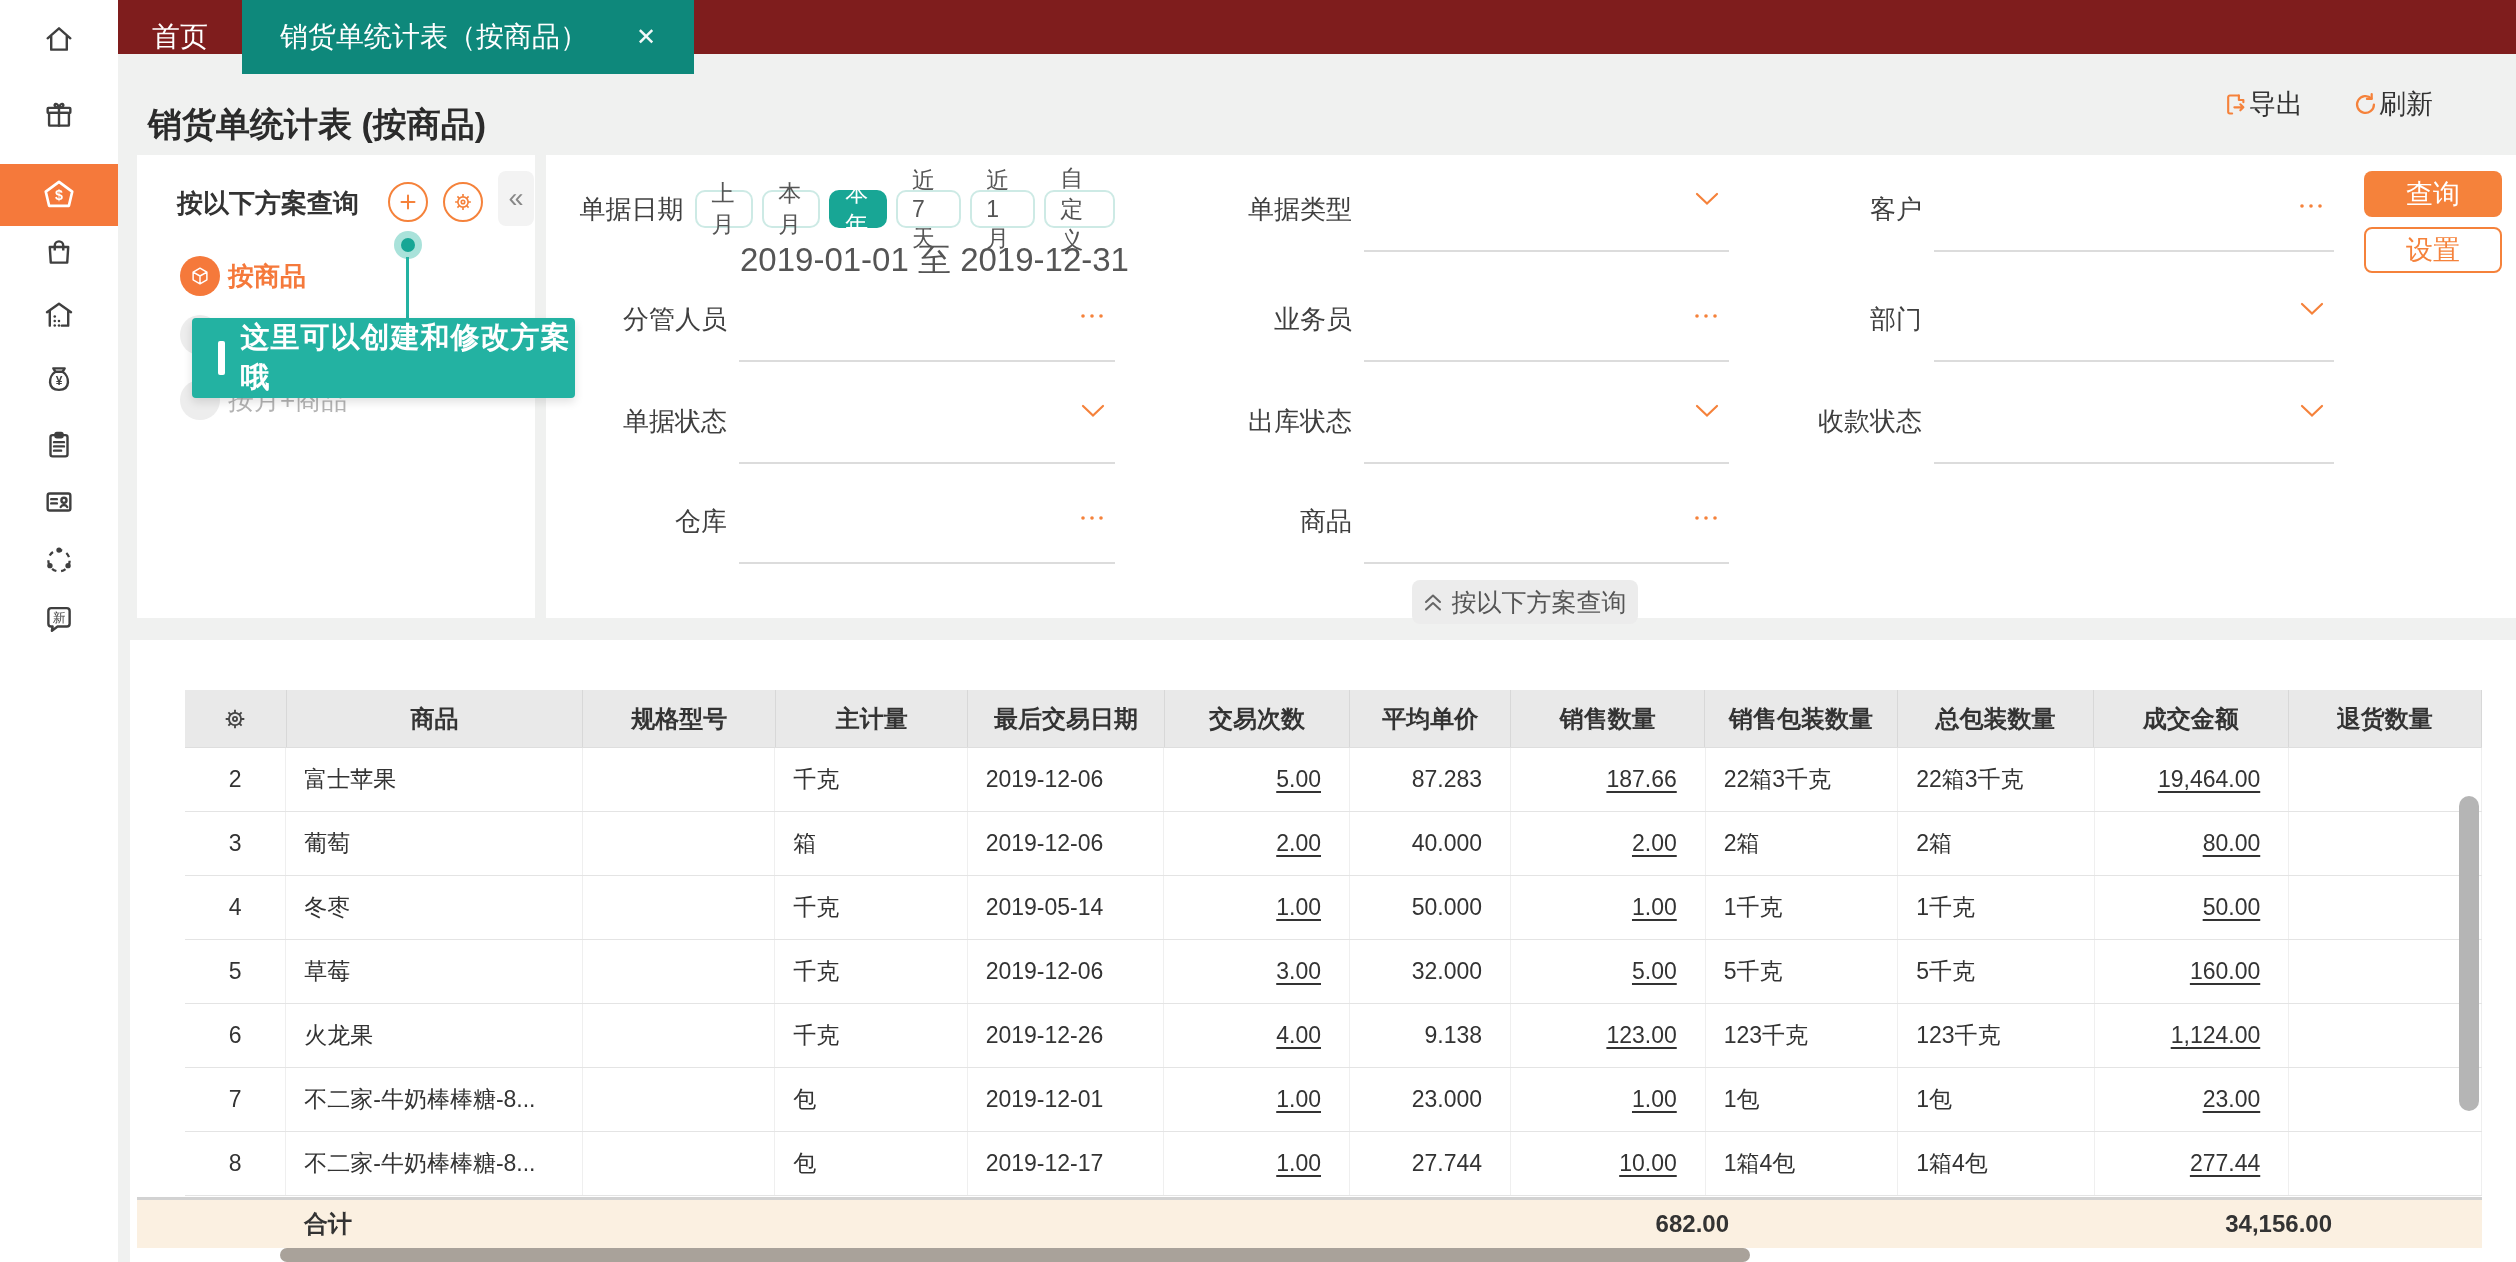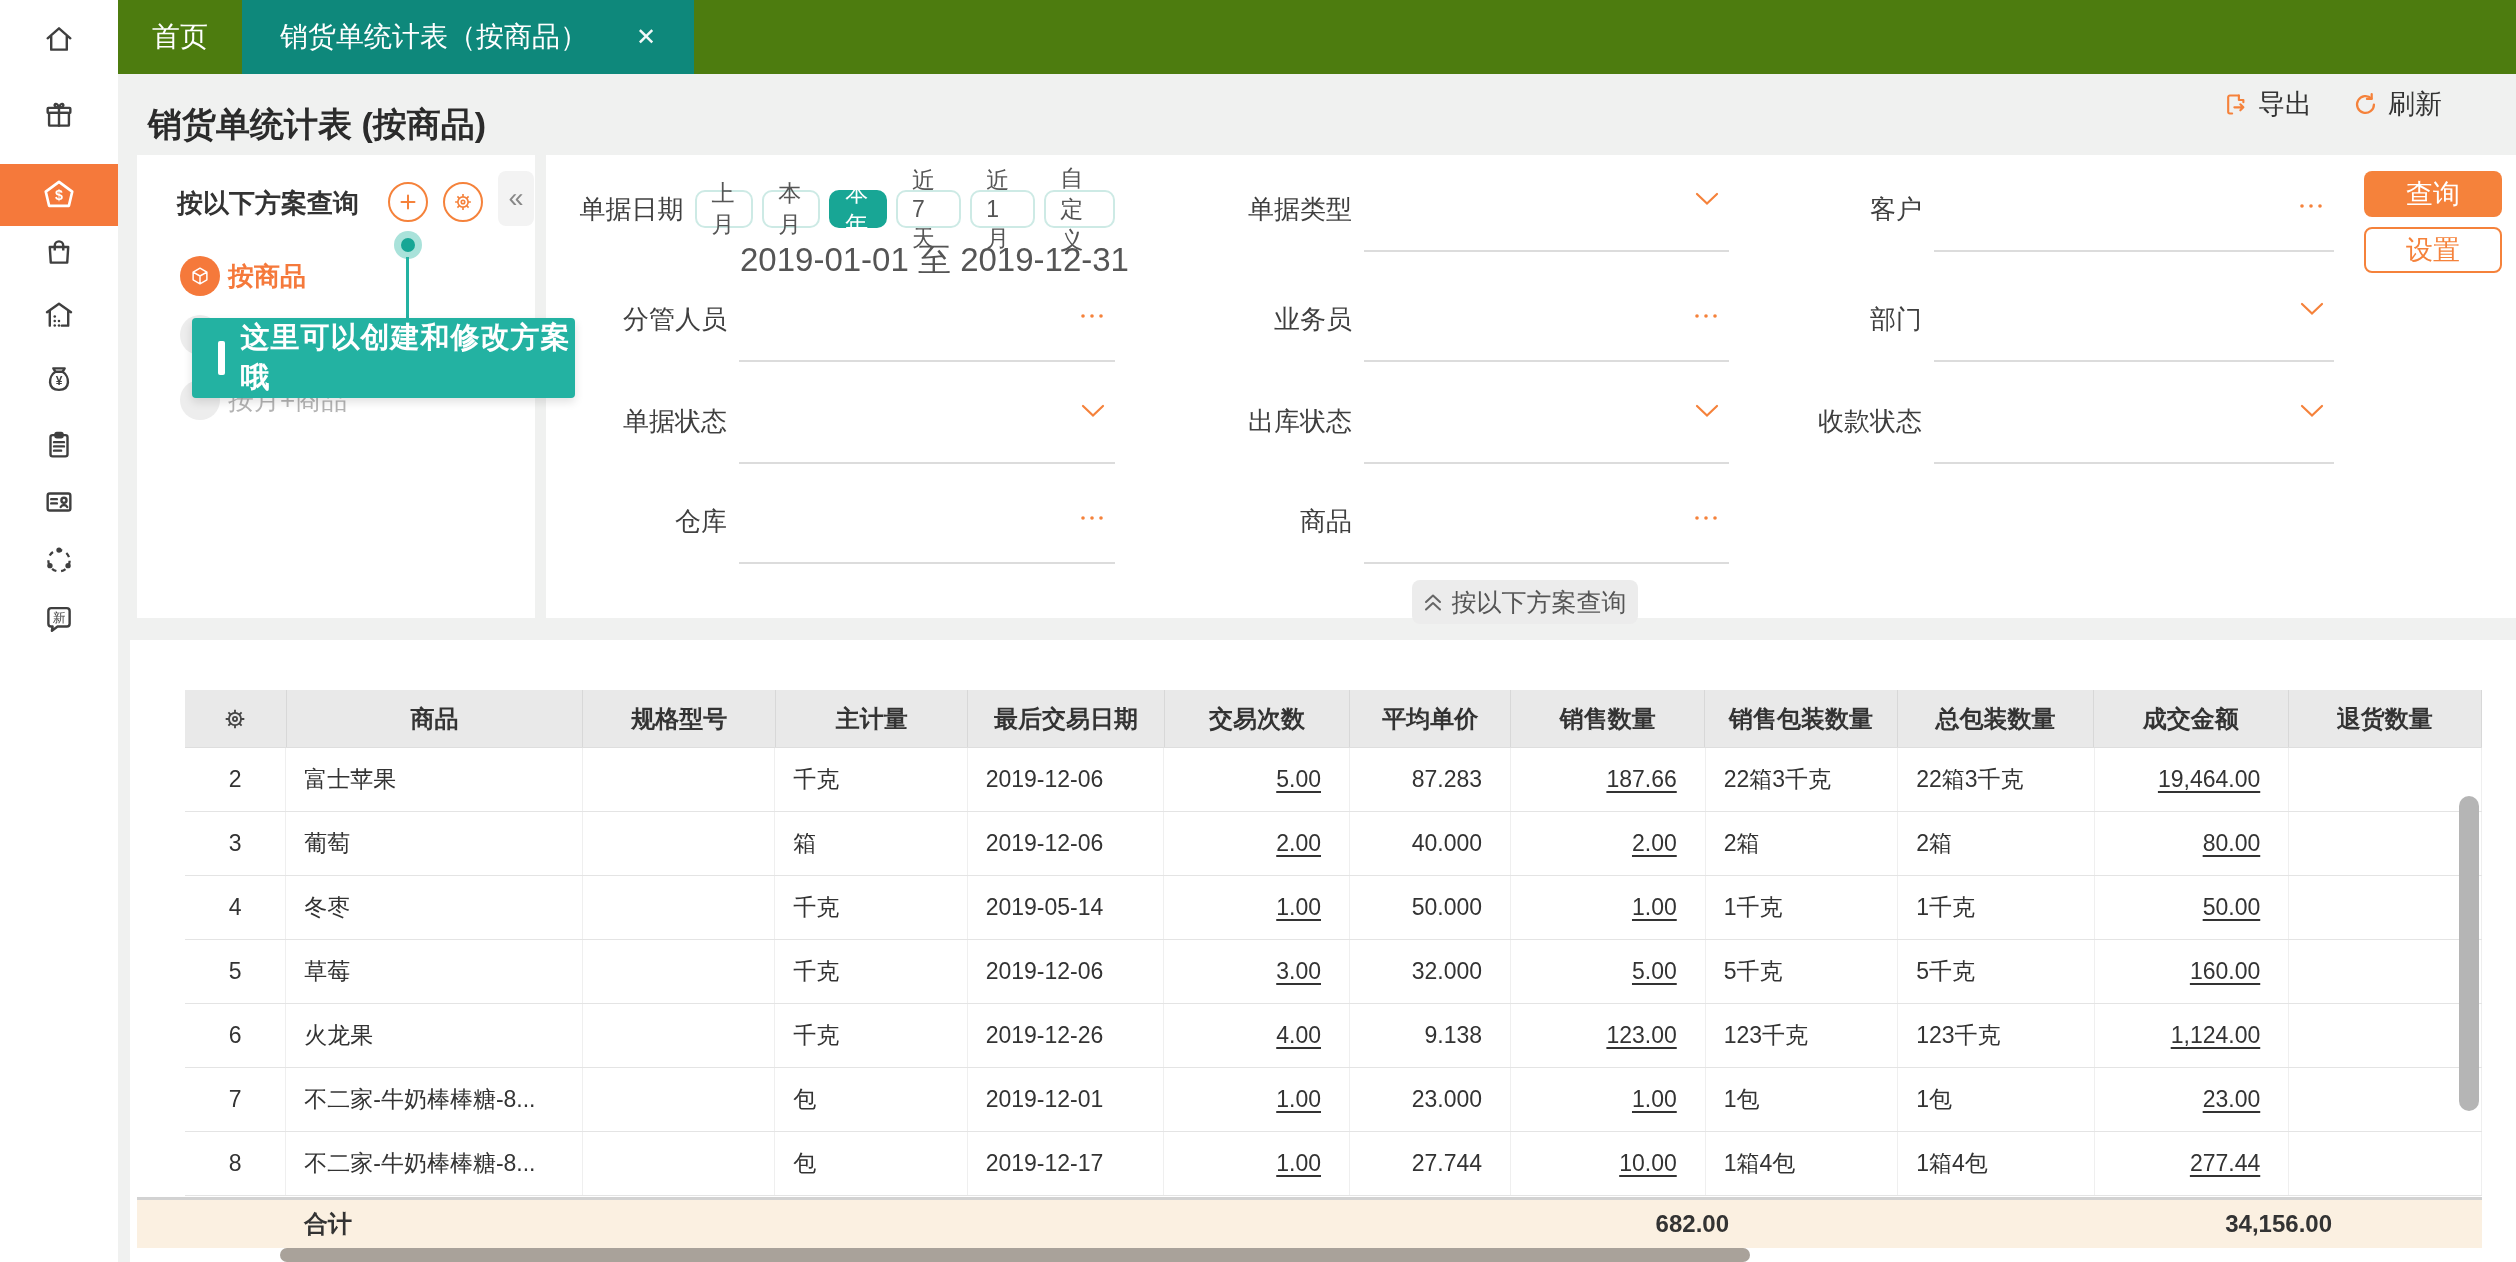--- a/index.html
+++ b/index.html
@@ -8,30 +8,30 @@
         background:#f0f1f0;font-family:"Liberation Sans","DejaVu Sans",sans-serif;color:#333;}
   .abs{position:absolute;}
 
   
   .rail{left:0;top:0;width:118px;height:1262px;background:#ffffff;z-index:6;}
   .rail-item{position:absolute;left:0;width:118px;height:62px;display:flex;align-items:center;justify-content:center;}
   .rail-item.active{background:#f5793b;}
   .rail-item svg{display:block;}
 
   
-  .topbar{left:118px;top:0;width:2398px;height:74px;background:#4d7c0f;z-index:5;display:flex;}
+  .topbar{left:118px;top:0;width:2398px;height:54px;background:#7f1d1d;z-index:5;display:flex;}
   .tab{height:74px;display:flex;align-items:center;justify-content:center;gap:22px;
        color:#fff;font-size:28px;cursor:pointer;}
   .tab.home{width:124px;}
   .tab.active{background:#0e887b;padding:0 38px;gap:48px;}
   .tab .close{font-size:24px;opacity:.95;}
 
   
   .page-title{left:148px;top:102px;font-size:34px;font-weight:600;color:#2b2b2b;}
-  .hdr-action{top:86px;display:flex;align-items:center;gap:9px;font-size:27px;color:#333;cursor:pointer;}
+  .hdr-action{top:86px;display:flex;align-items:center;font-size:27px;color:#333;cursor:pointer;}
 
   
   .panel{background:#fff;}
   .left-panel{left:137px;top:155px;width:398px;height:463px;}
   .filter-panel{left:546px;top:155px;width:1970px;height:463px;}
   .table-panel{left:130px;top:640px;width:2386px;height:622px;}
 
   
   .scheme-title{left:177px;top:186px;font-size:26px;font-weight:600;color:#333;}
   .circle-btn{width:40px;height:40px;border-radius:50%;display:flex;align-items:center;justify-content:center;}

